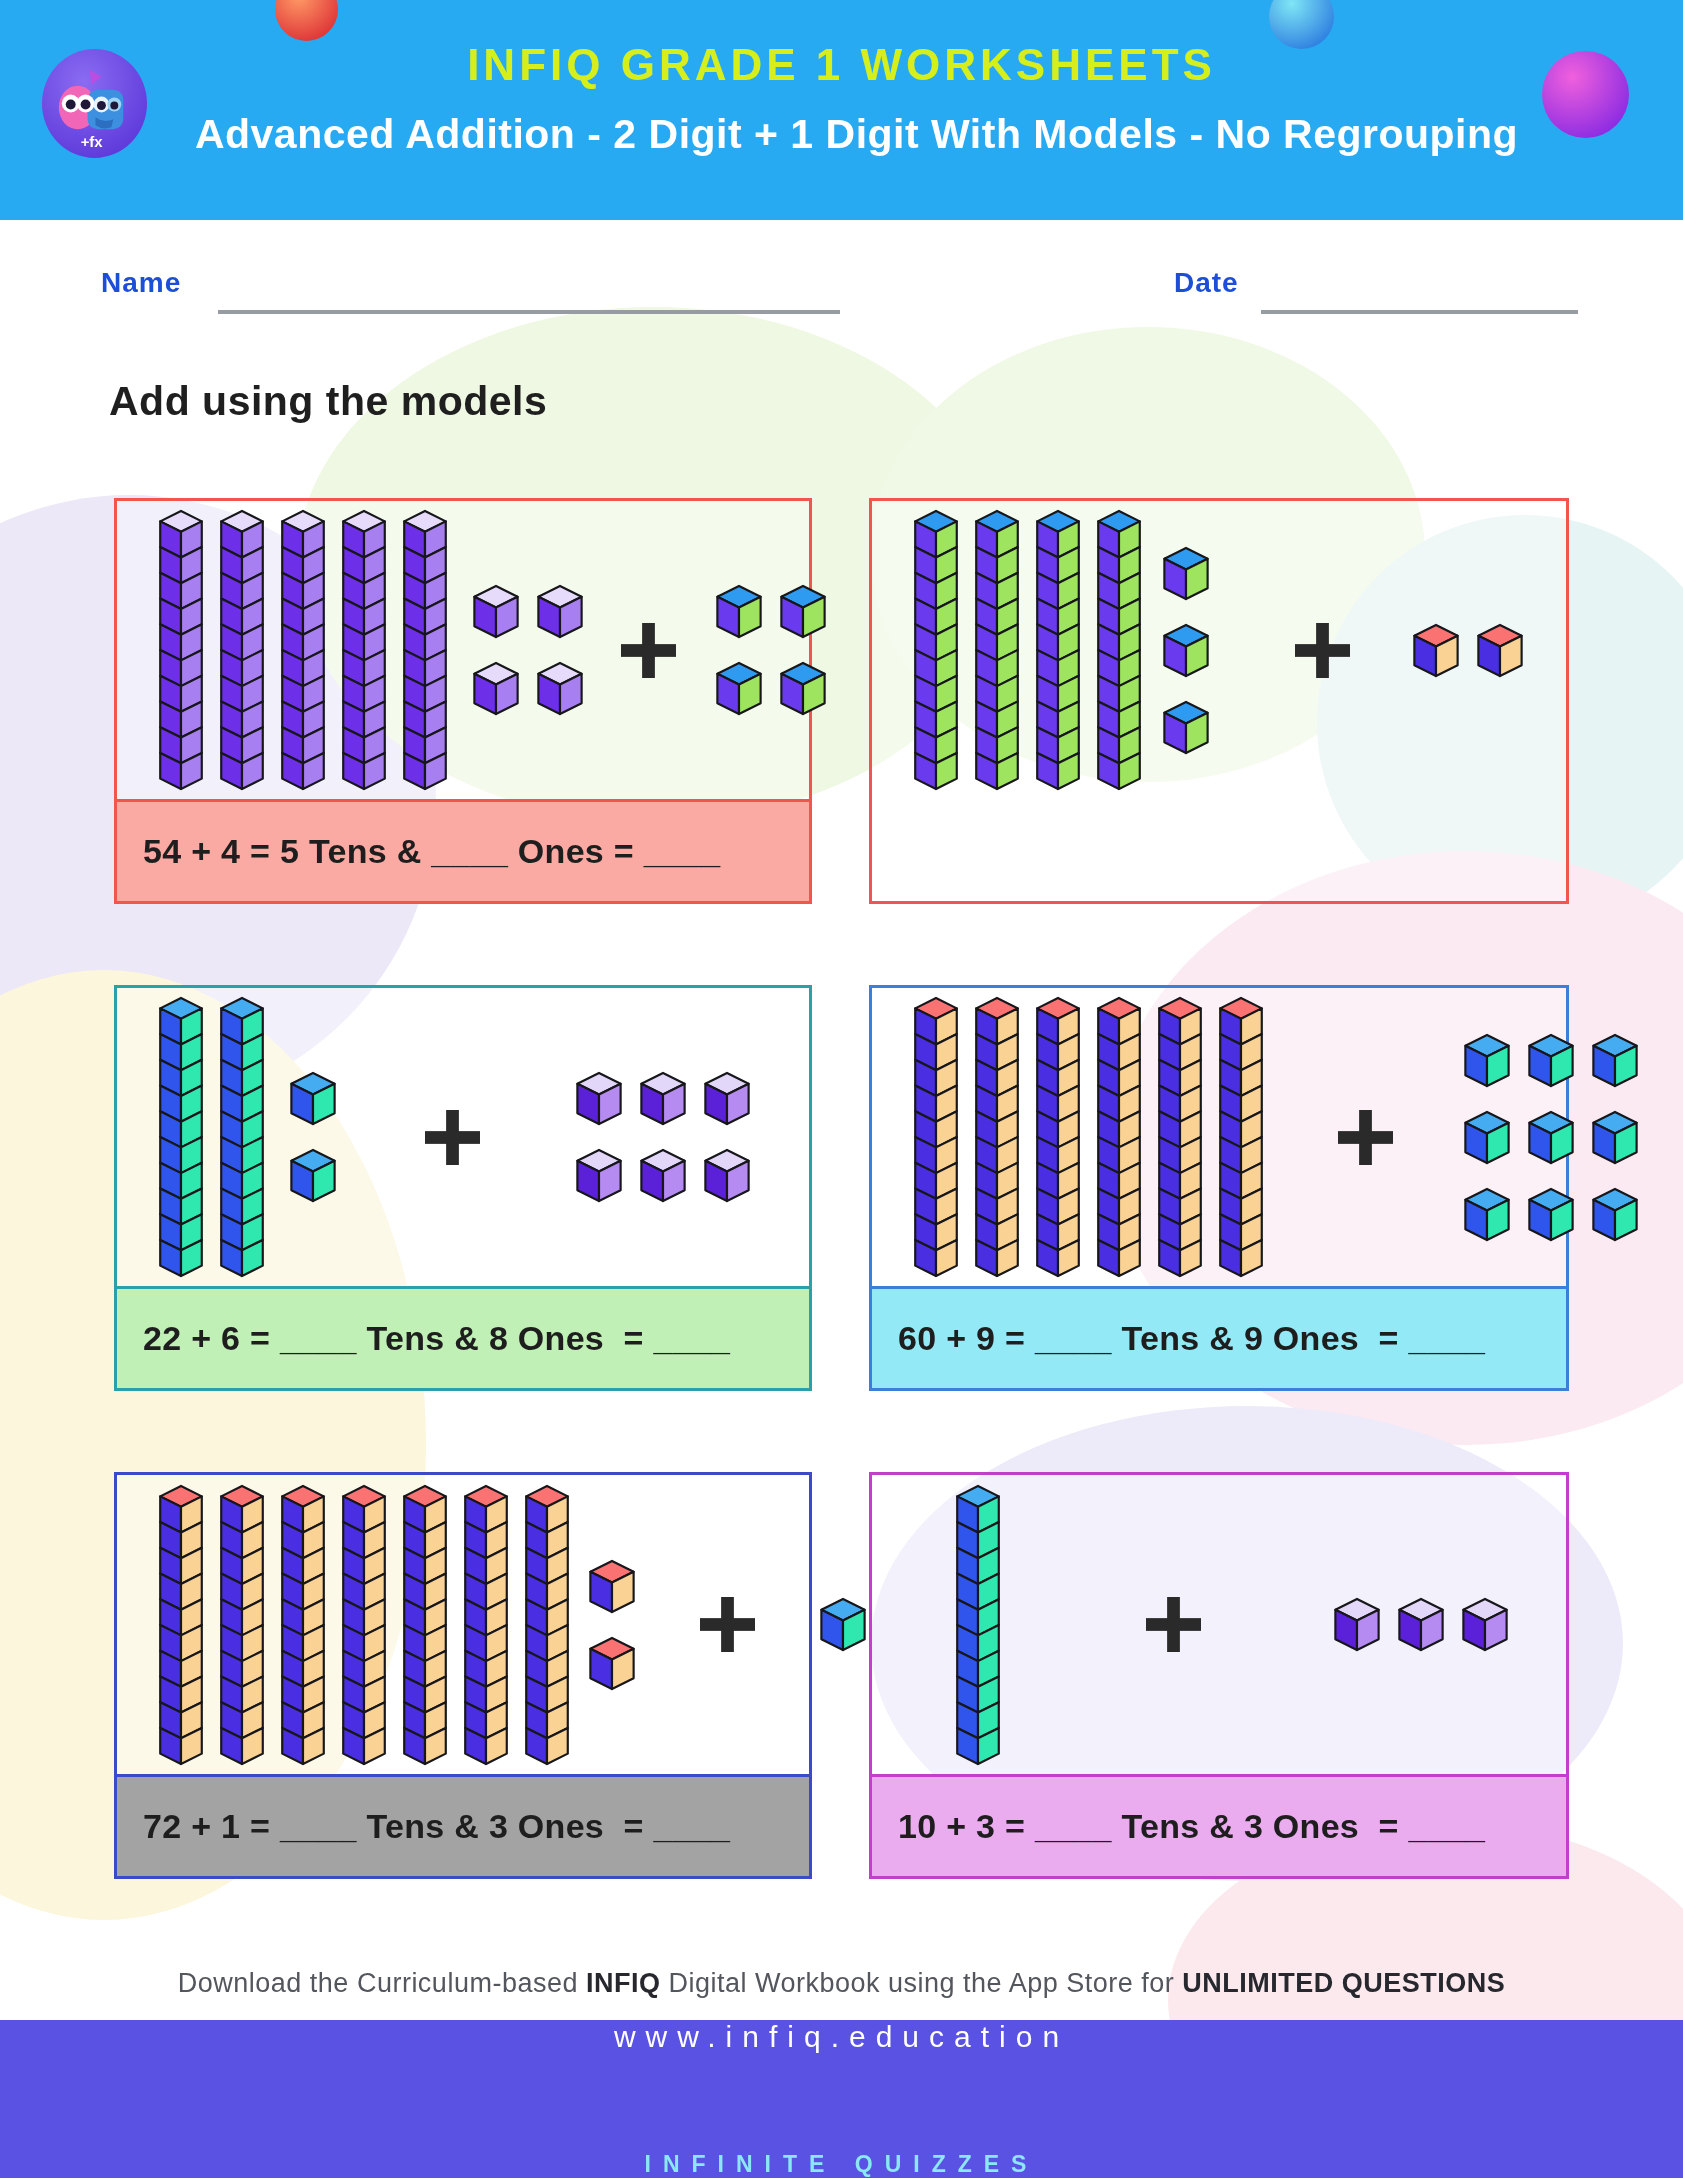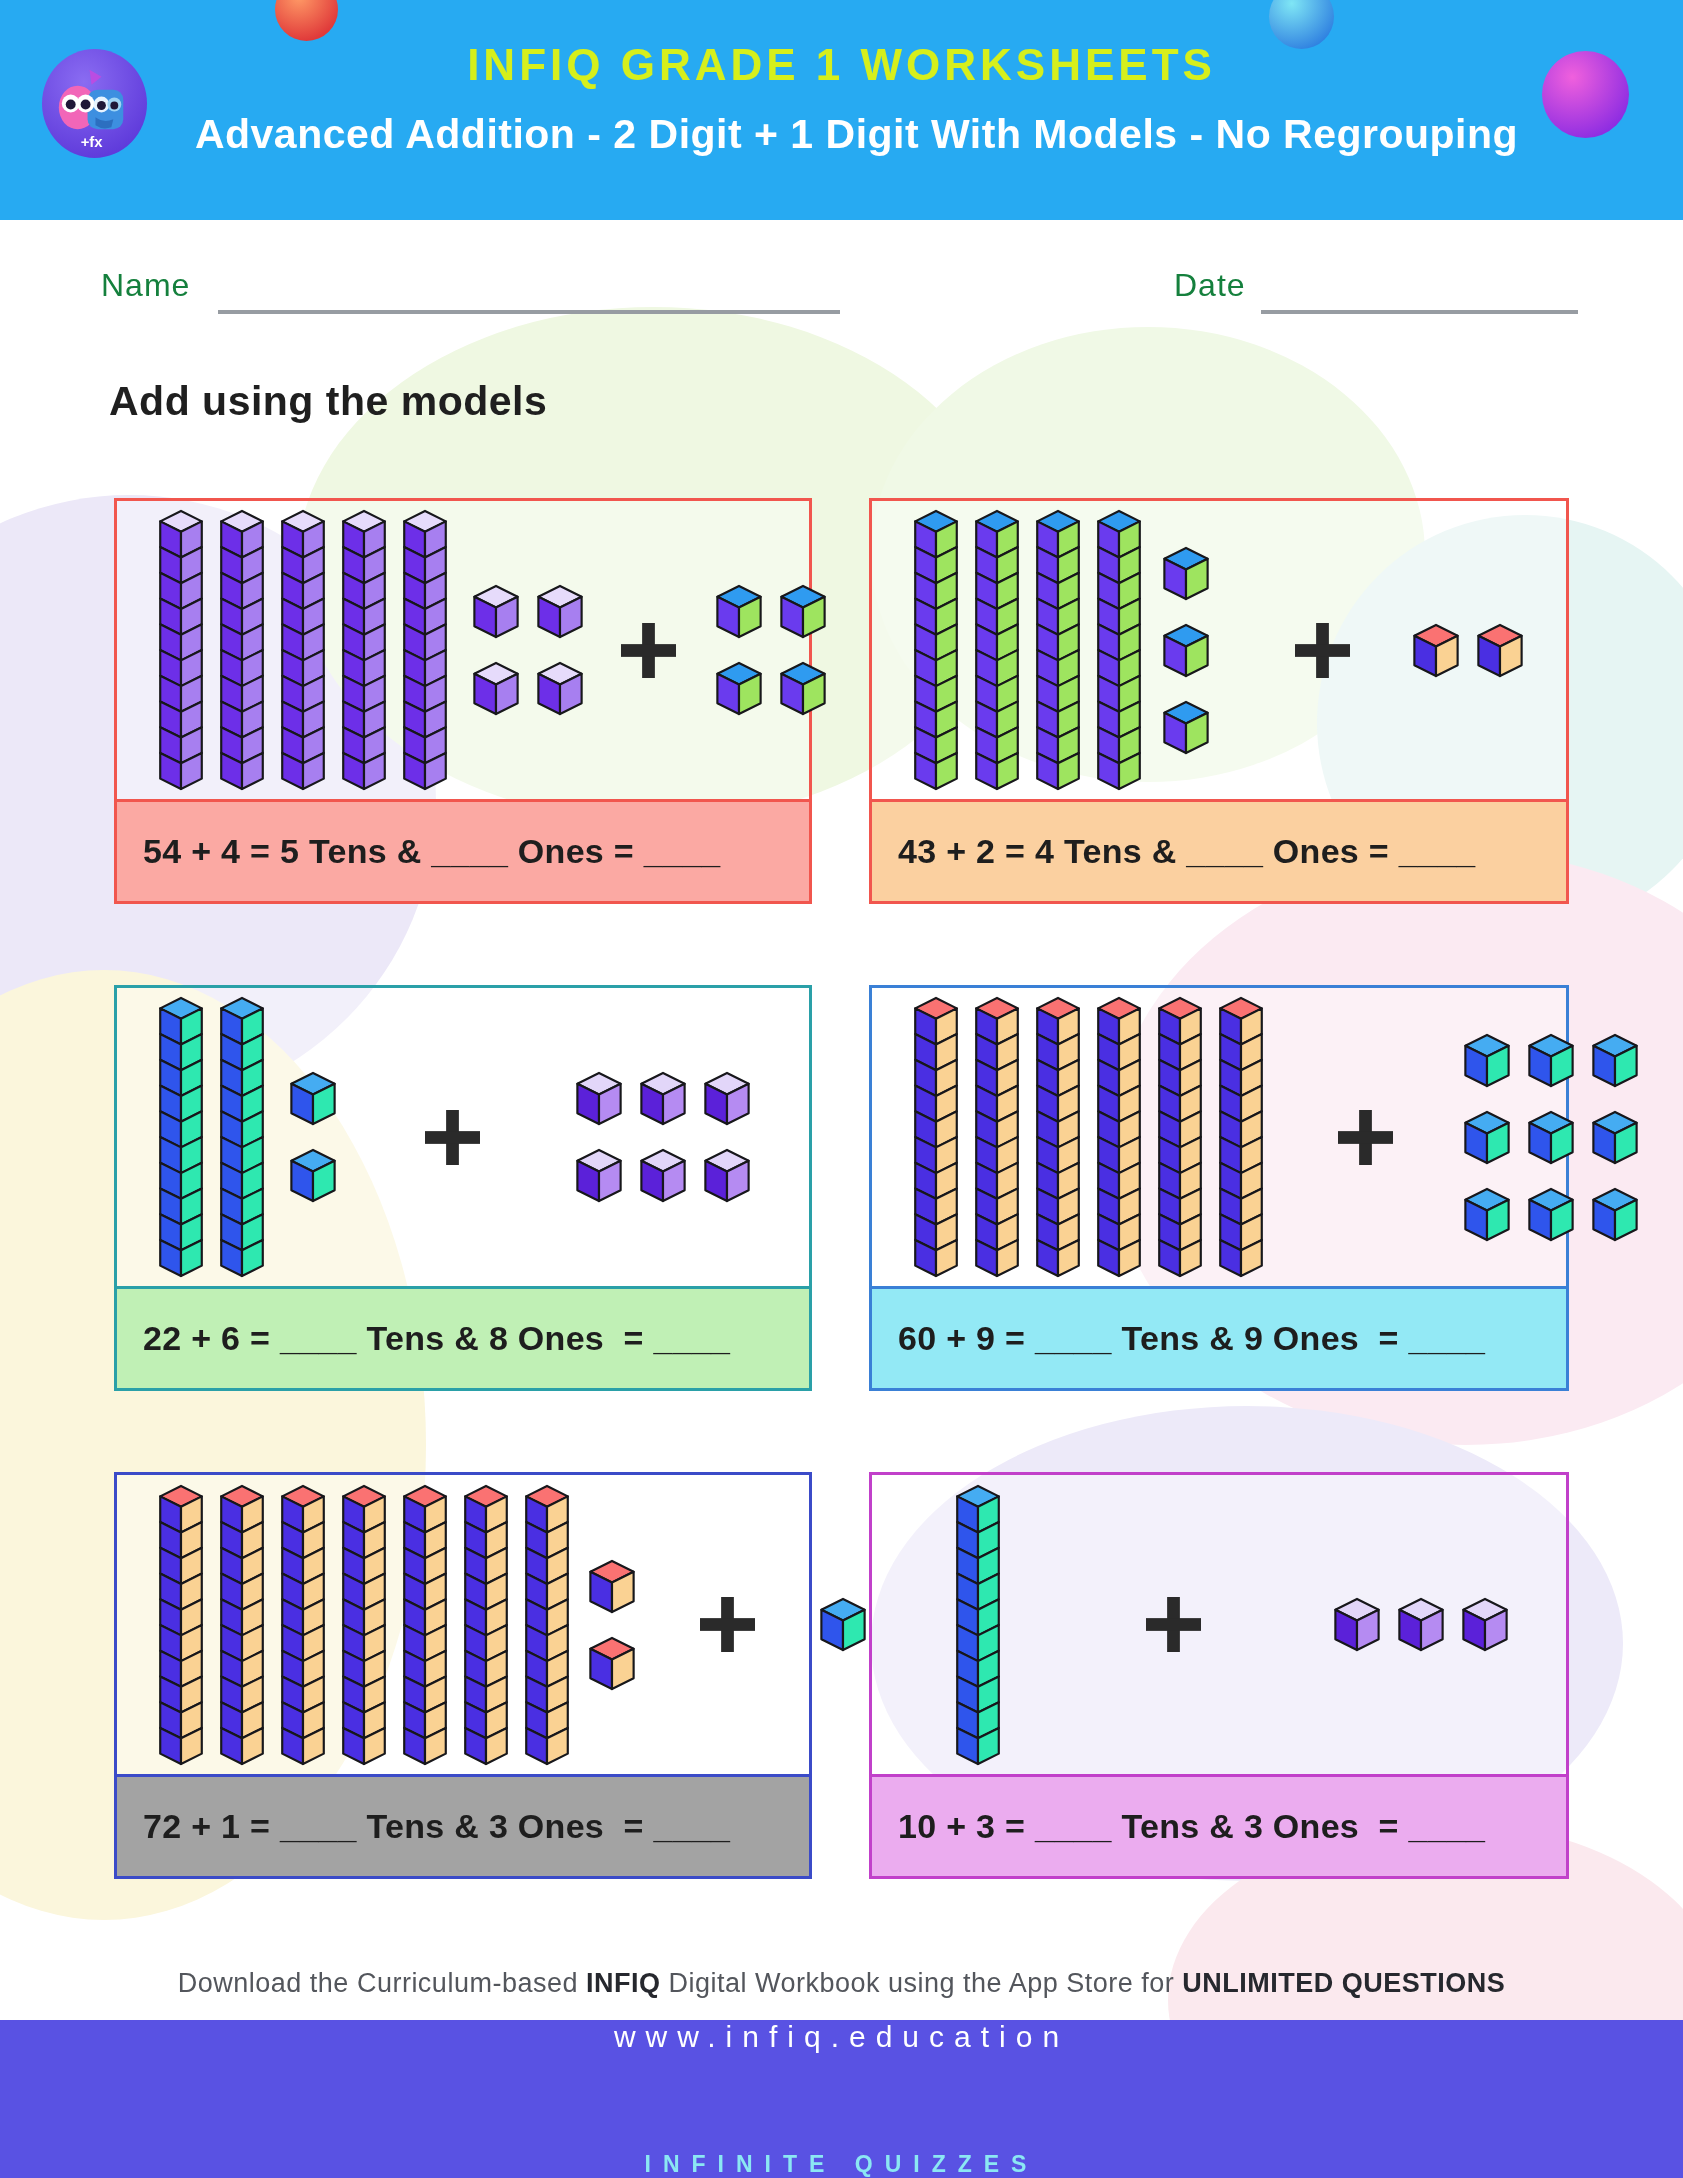--- a/index.html
+++ b/index.html
@@ -19,21 +19,21 @@
   .sphere { position:absolute; border-radius:50%; z-index:4; }
   .sphere-red     { left:275px; top:-22px; width:63px; height:63px;
                     background:radial-gradient(circle at 38% 30%, #FF9A66, #E03A3A 75%); }
   .sphere-blue    { left:1269px; top:-16px; width:65px; height:65px;
                     background:radial-gradient(circle at 35% 30%, #7FE6F5, #2E7FE0 80%); }
   .sphere-magenta { left:1542px; top:51px; width:87px; height:87px;
                     background:radial-gradient(circle at 35% 30%, #F060DD, #8A2BE2 80%); }
 
   
   .namedate { position:absolute; left:0; top:259px; width:1683px; height:69px; z-index:3; }
-  .nd-label { position:absolute; font-size:32px; font-weight:400; color:#15803d; letter-spacing:1px; }
+  .nd-label { position:absolute; font-size:28px; font-weight:700; color:#1d4ed8; letter-spacing:1px; }
   .name-label { left:101px; top:8px; }
   .date-label { left:1174px; top:8px; }
   .nd-line  { position:absolute; border-bottom:4px solid #979CA2; }
   .name-line { left:218px; top:51px; width:622px; }
   .date-line { left:1261px; top:51px; width:317px; }
 
   
   .instruction { position:absolute; left:109px; top:378px; font-size:41px; font-weight:700;
                  color:#1F1F1F; z-index:3; letter-spacing:0.5px; }
 
@@ -412,23 +412,20 @@
             <polygon points="0,11 22,22 22,52 0,41" fill="#4A2FE2" stroke="#17171B" stroke-width="2.2" stroke-linejoin="round"></polygon>
             <polygon points="22,22 44,11 44,41 22,52" fill="#FAD293" stroke="#17171B" stroke-width="2.2" stroke-linejoin="round"></polygon>
           </svg>
           <svg width="50" height="57" viewBox="-3 -3 50 58">
             <polygon points="22,0 44,11 22,22 0,11" fill="#FA7272" stroke="#17171B" stroke-width="2.2" stroke-linejoin="round"></polygon>
             <polygon points="0,11 22,22 22,52 0,41" fill="#4A2FE2" stroke="#17171B" stroke-width="2.2" stroke-linejoin="round"></polygon>
             <polygon points="22,22 44,11 44,41 22,52" fill="#FAD293" stroke="#17171B" stroke-width="2.2" stroke-linejoin="round"></polygon>
           </svg>
         </div>
       </div>
-    <div class="equation-bar" style="background: rgb(251, 208, 160); border-top-color: rgb(241, 86, 78);">
-      <span class="equation">43 + 2 = 4 Tens &amp; ____ Ones = ____</span>
-    </div>
   </div>
   <div class="problem-card" style="border-color: rgb(42, 160, 168);">
     <div class="model-area">
         <div class="rod-group">
           <svg width="48" height="284" viewBox="-3 -3 48 287">
             <polygon points="21,0 42,10.5 21,21 0,10.5" fill="#45ACF2" stroke="#17171B" stroke-width="2.2" stroke-linejoin="round"></polygon>
             <polygon points="0,10.5 21,21 21,47 0,36.5" fill="#2F55EC" stroke="#17171B" stroke-width="2.2" stroke-linejoin="round"></polygon>
             <polygon points="21,21 42,10.5 42,36.5 21,47" fill="#2EE8B0" stroke="#17171B" stroke-width="2.2" stroke-linejoin="round"></polygon>
             <polygon points="0,36.5 21,47 21,73 0,62.5" fill="#2F55EC" stroke="#17171B" stroke-width="2.2" stroke-linejoin="round"></polygon>
             <polygon points="21,47 42,36.5 42,62.5 21,73" fill="#2EE8B0" stroke="#17171B" stroke-width="2.2" stroke-linejoin="round"></polygon>

